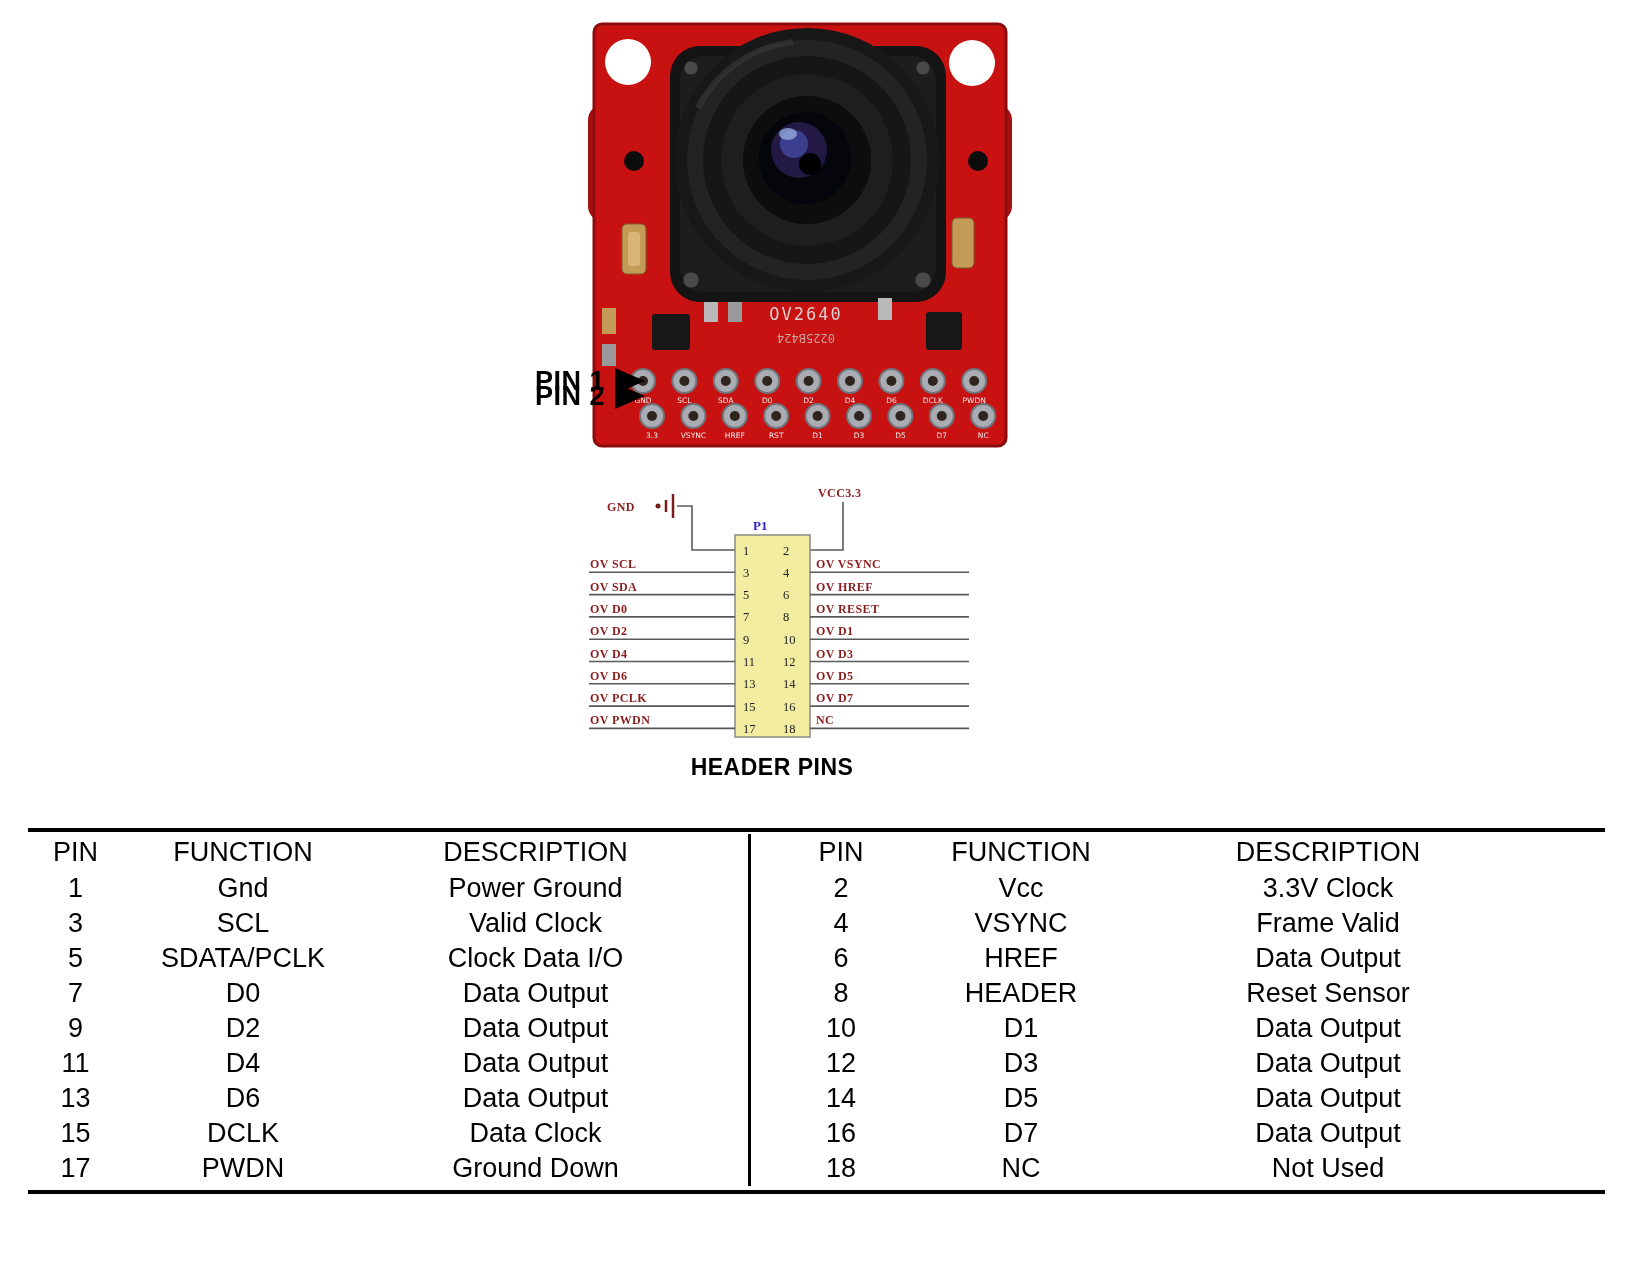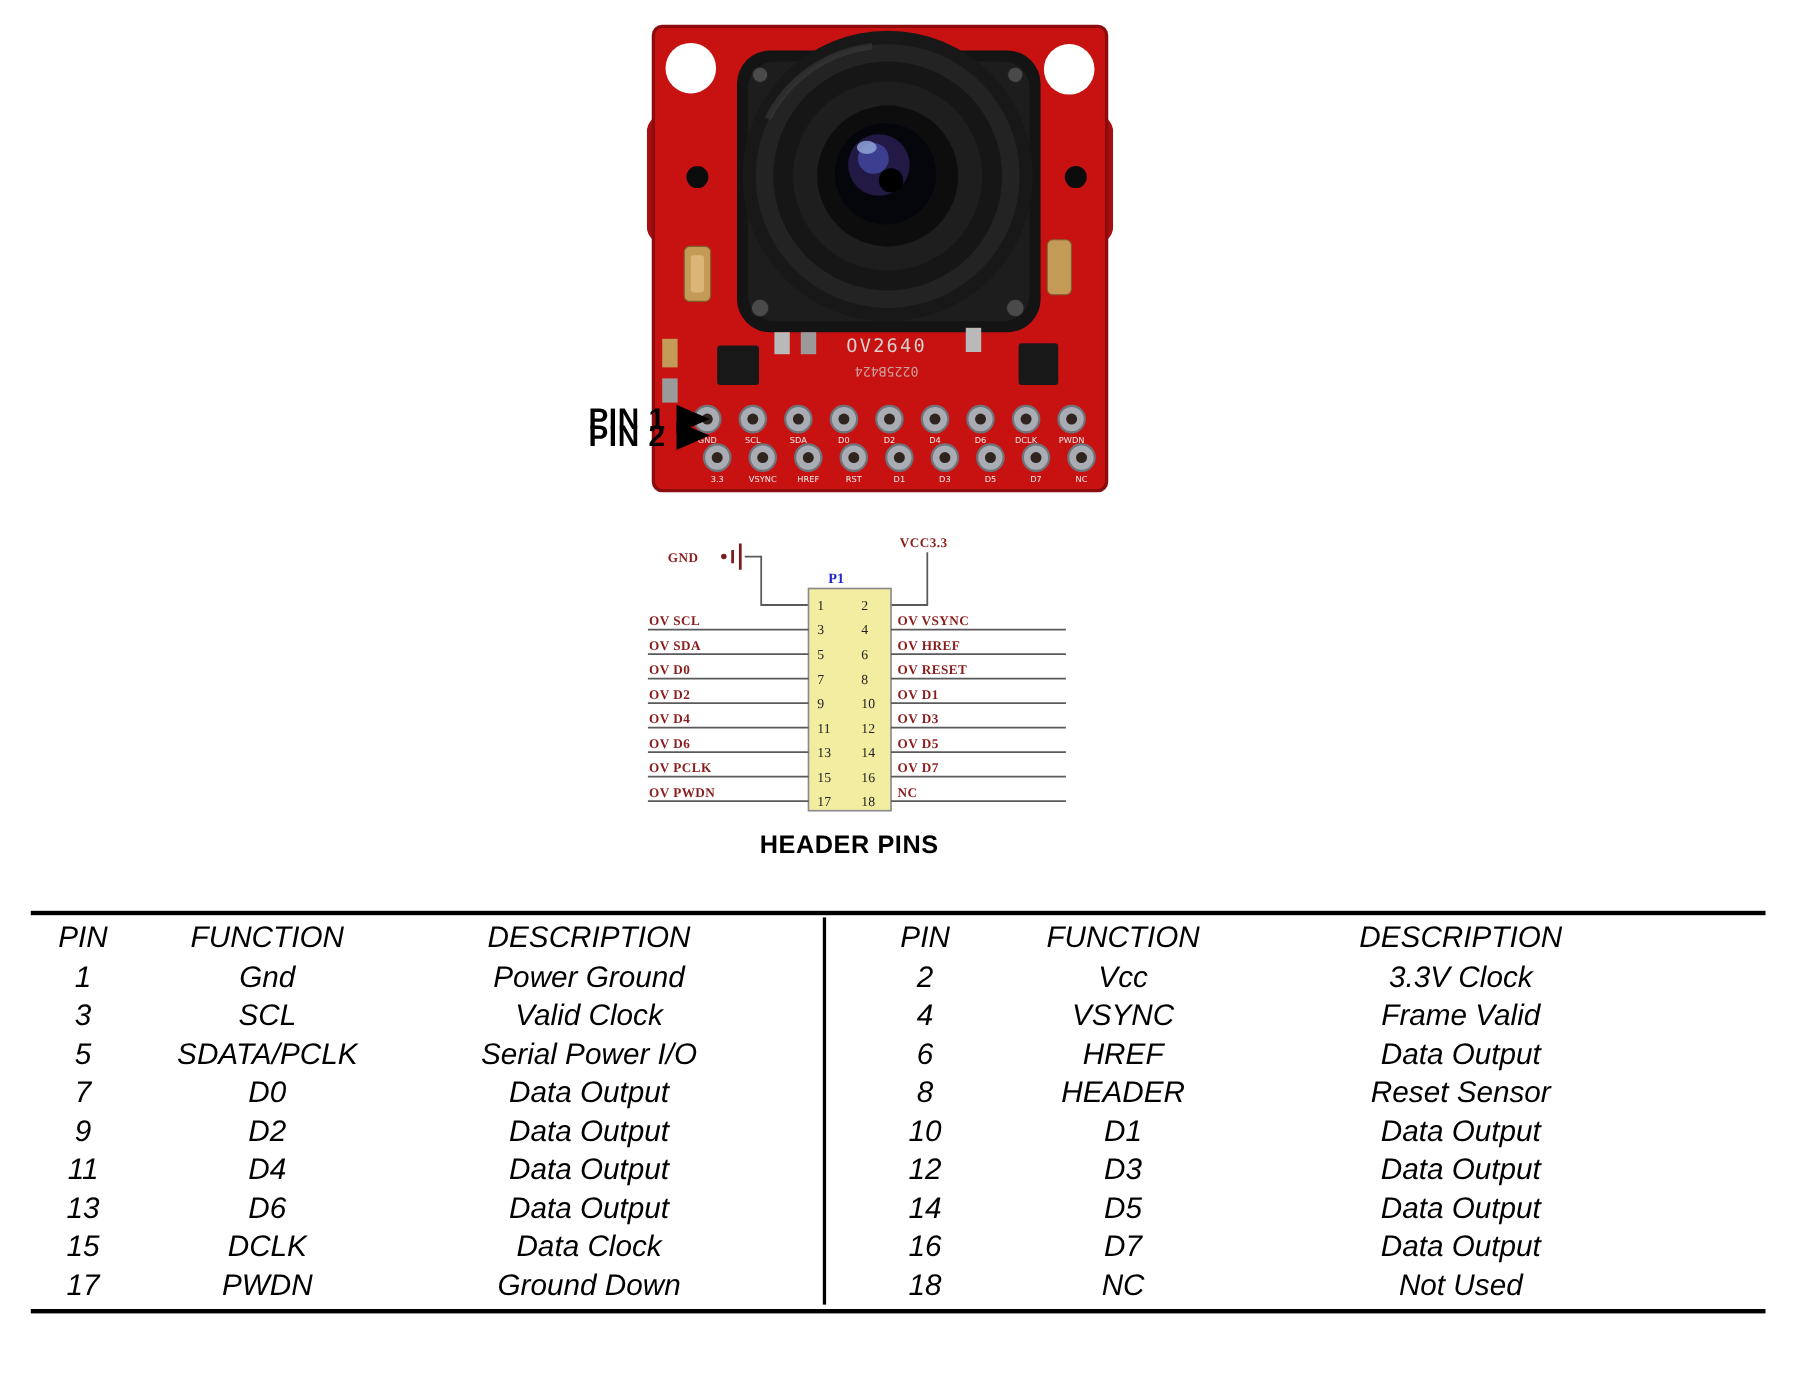--- a/index.html
+++ b/index.html
@@ -37,21 +37,21 @@
   .caption { position:absolute; left:560px; top:754px; width:424px; text-align:center;
     font-size:23px; font-weight:bold; letter-spacing:.5px; }
 
   
   .pin-table { position:absolute; left:28px; top:828px; width:1577px;
     border-top:4px solid #000; border-bottom:4px solid #000;
     display:flex; align-items:stretch; padding:2px 0 4px; }
   .table-half.left  { width:720px; }
   .table-half.right { flex:1; display:flex; }
   .table-divider { width:3px; background:#000; }
-  table { border-collapse:collapse;font-style:italic; }
+  table { border-collapse:collapse; }
   .table-half.left  table { width:680px; }
   .table-half.right table { width:794px; margin-left:0; }
   th,td { font-size:27px; font-weight:400; text-align:center; height:35px;
     vertical-align:middle; white-space:nowrap; }
   thead th { height:37px; }
   .table-half.left  th:nth-child(1), .table-half.left  td:nth-child(1){ width:95px; }
   .table-half.left  th:nth-child(2), .table-half.left  td:nth-child(2){ width:240px; }
   .table-half.right th:nth-child(1), .table-half.right td:nth-child(1){ width:180px; }
   .table-half.right th:nth-child(2), .table-half.right td:nth-child(2){ width:180px; }
 </style>
@@ -266,21 +266,21 @@
             <td>Power Ground</td>
           </tr>
           <tr>
             <td>3</td>
             <td>SCL</td>
             <td>Valid Clock</td>
           </tr>
           <tr>
             <td>5</td>
             <td>SDATA/PCLK</td>
-            <td>Serial Power I/O</td>
+            <td>Clock Data I/O</td>
           </tr>
           <tr>
             <td>7</td>
             <td>D0</td>
             <td>Data Output</td>
           </tr>
           <tr>
             <td>9</td>
             <td>D2</td>
             <td>Data Output</td>

